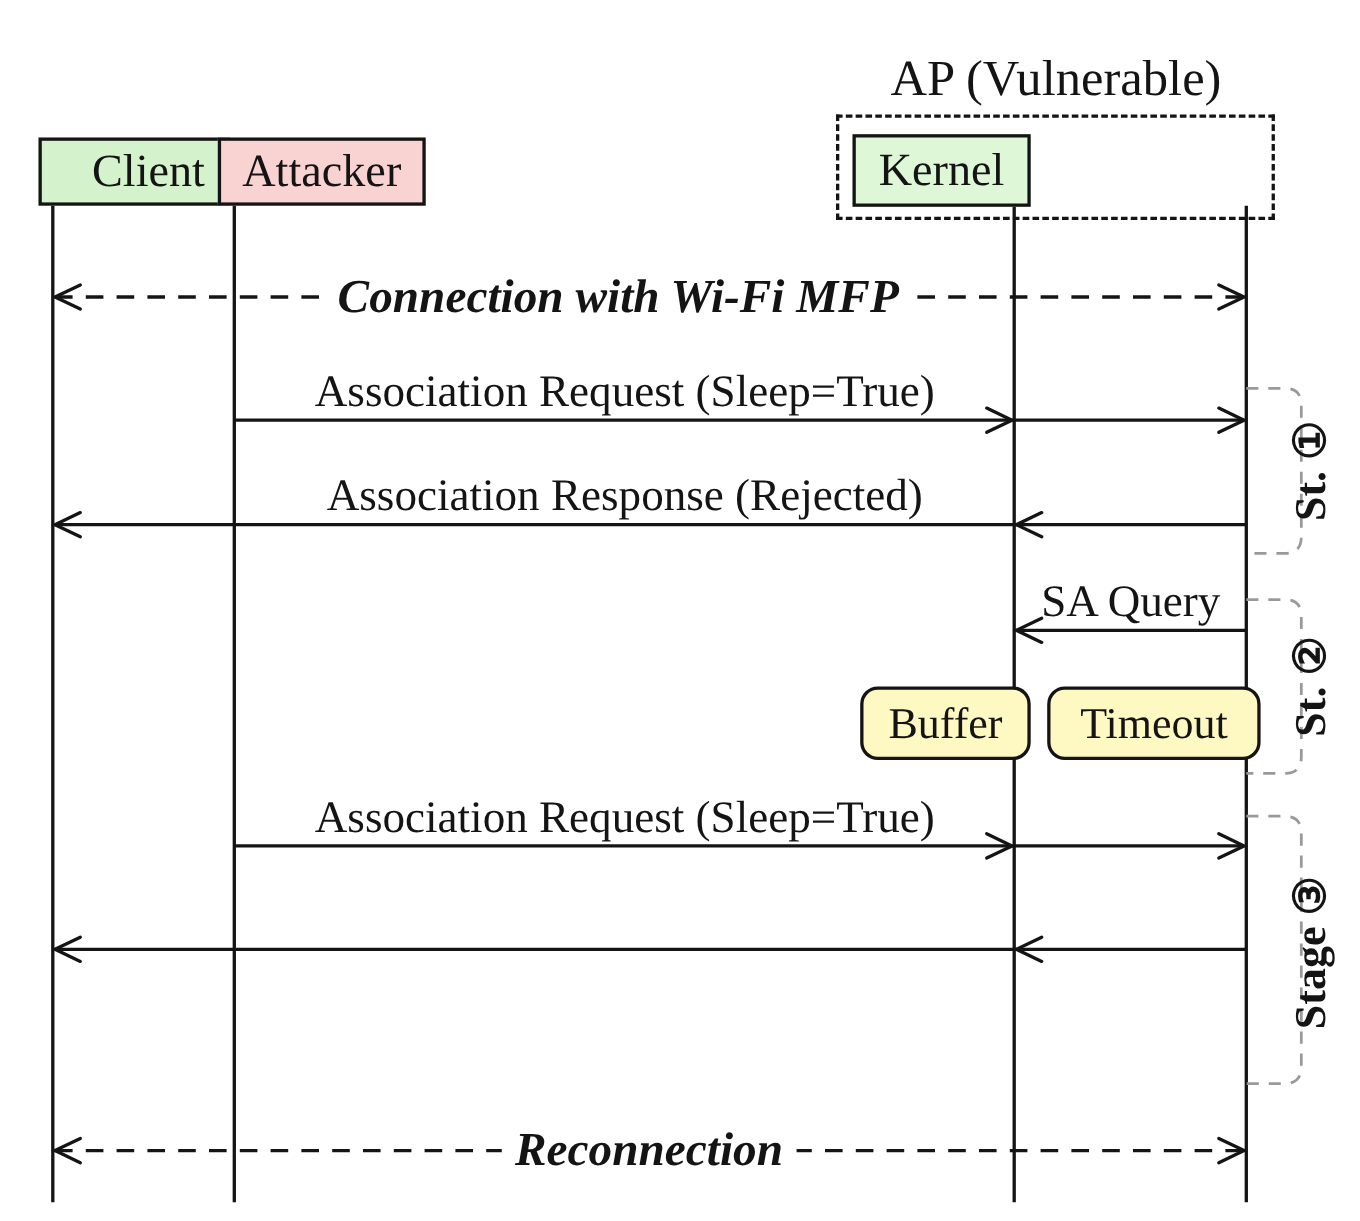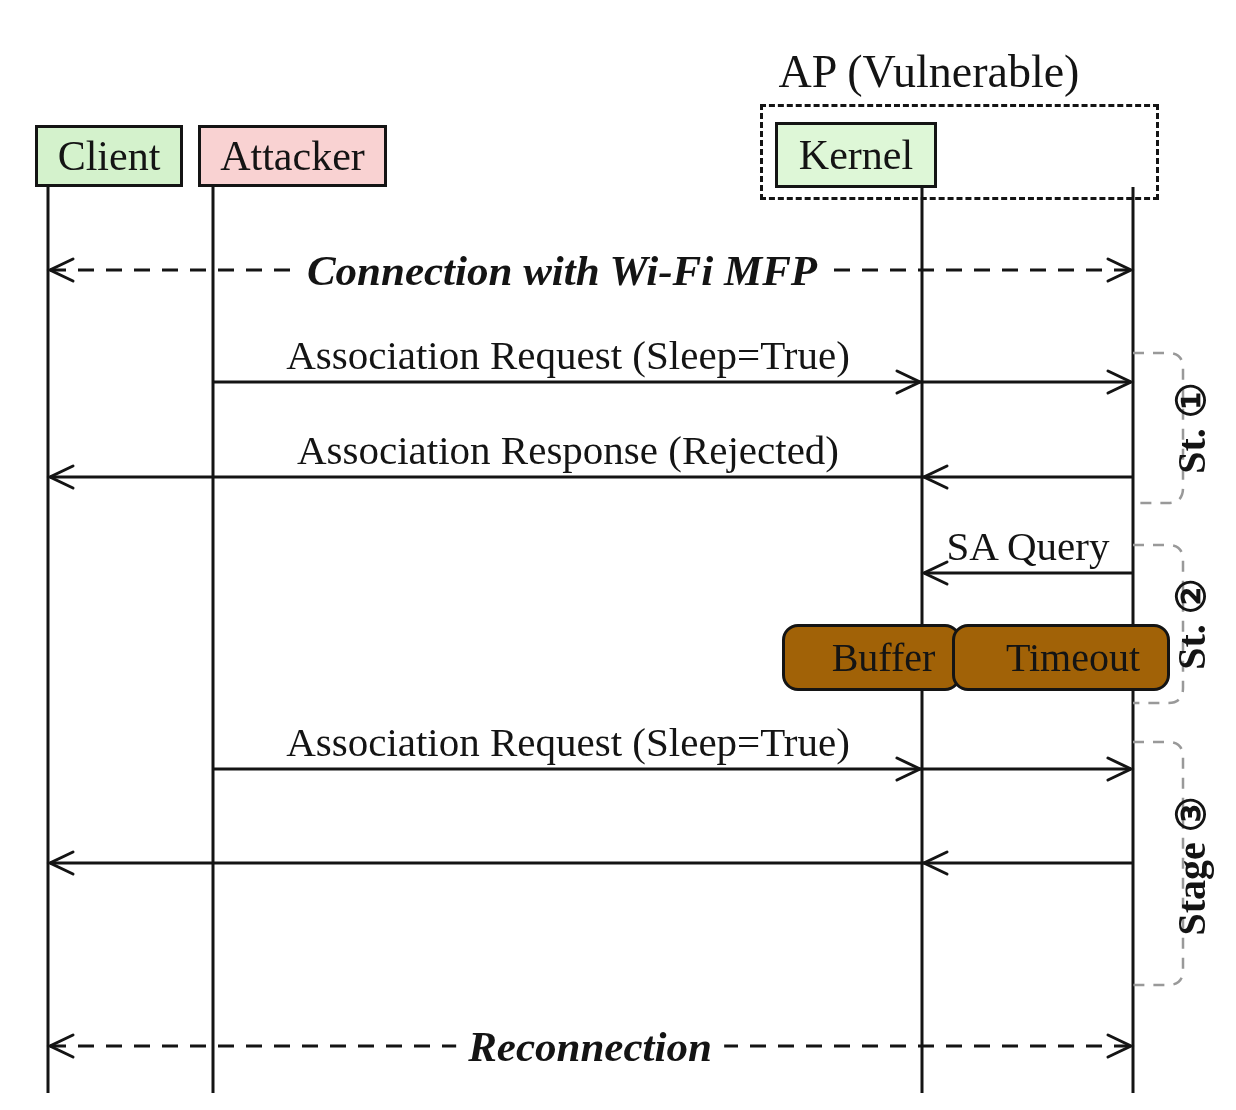--- a/index.html
+++ b/index.html
@@ -24,21 +24,21 @@
   .msg.dashed{stroke-dasharray:16 12;}
   .head{stroke:var(--ink);stroke-width:3;fill:none;stroke-linecap:round;}
   .bracket{stroke:var(--gray);stroke-width:2.5;fill:none;stroke-dasharray:11 9;}
 
   .actor{
     position:absolute;z-index:2;
     display:flex;align-items:center;justify-content:center;
     border:3px solid var(--ink);
     font-size:42px;line-height:1;white-space:nowrap;
   }
-  .actor.green{background:var(--green);}
+  .actor.green{background:var(--green);padding-left:26px;}
   .actor.pink{background:var(--pink);text-align:center;}
   .actor.apgreen{background:var(--apgreen);}
   .ap-box{
     position:absolute;z-index:1;
     border:3px dashed var(--ink);
     background:transparent;
   }
   .ap-title{
     position:absolute;z-index:2;
     transform:translate(-50%,-50%);
@@ -53,22 +53,22 @@
   .flow-label{
     position:absolute;z-index:2;
     transform:translate(-50%,-50%);
     font-size:43px;font-weight:bold;font-style:italic;
     white-space:nowrap;background:#ffffff;padding:0 12px;
   }
   .note{
     position:absolute;z-index:3;
     display:flex;align-items:center;justify-content:center;
     border:3px solid var(--ink);border-radius:16px;
-    background:#a16207;
-    font-size:40px;white-space:nowrap;padding-left:24px;
+    background:#fef9c3;
+    font-size:40px;white-space:nowrap;
   }
   .stage-label{
     position:absolute;z-index:2;
     transform:translate(-50%,-50%) rotate(-90deg);
     font-size:40px;font-weight:bold;white-space:nowrap;
   }
 </style>
 </head>
 <body>
 
@@ -106,21 +106,21 @@
 
     <line class="msg dashed" x1="50" y1="1046" x2="1131" y2="1046"></line>
     <polyline class="head" points="73,1035 50,1046 73,1057"></polyline>
     <polyline class="head" points="1108,1035 1131,1046 1108,1057"></polyline>
 
     <path class="bracket" d="M1133,353 H1168 Q1183,353 1183,368 V488 Q1183,503 1168,503 H1133"></path>
     <path class="bracket" d="M1133,545 H1168 Q1183,545 1183,560 V688 Q1183,703 1168,703 H1133"></path>
     <path class="bracket" d="M1133,742 H1168 Q1183,742 1183,757 V970 Q1183,985 1168,985 H1133"></path>
   </svg>
 
-  <div class="ap-title" style="left:929px;top:71px;text-align:right;">AP (Vulnerable)</div>
+  <div class="ap-title" style="left:960px;top:71px;text-align:right;">AP (Vulnerable)</div>
   <div class="ap-box" style="left:760px;top:104px;width:393px;height:90px;"></div>
 
   <div class="actor green" style="left:35px;top:125px;width:142px;height:56px;">Client</div>
   <div class="actor pink" style="left:198px;top:125px;width:183px;height:56px;">Attacker</div>
   <div class="actor apgreen" style="left:775px;top:122px;width:156px;height:60px;">Kernel</div>
 
   <div class="flow-label" style="left:562px;top:270px;">Connection with Wi-Fi MFP</div>
 
   <div class="msg-label" style="left:568px;top:330px;">Association Request (Sleep=True)</div>
 

